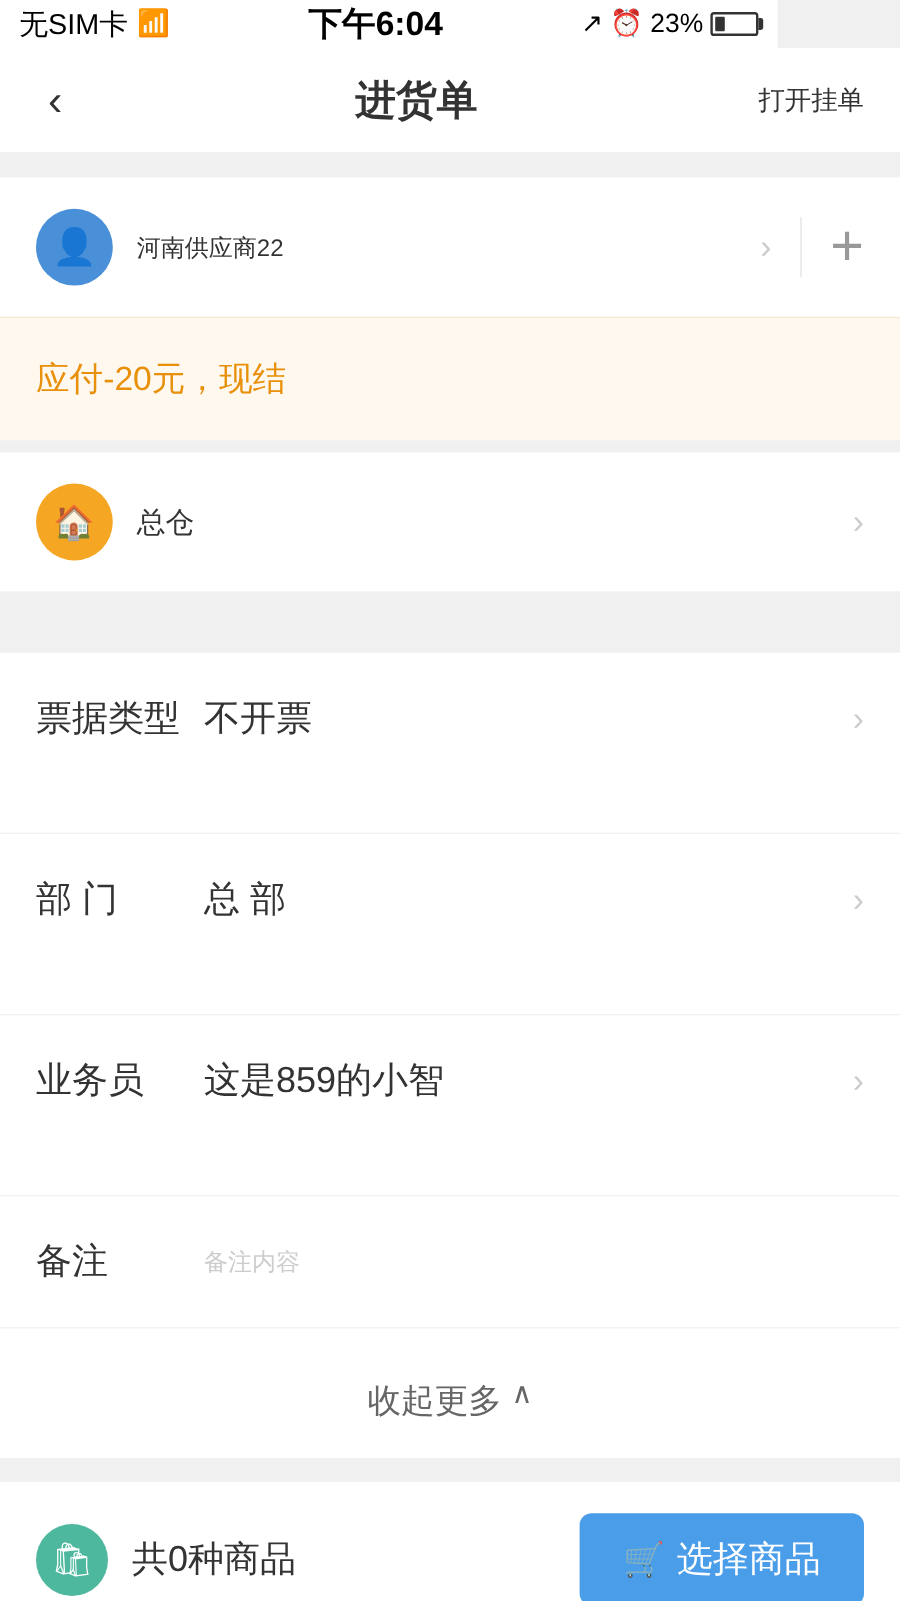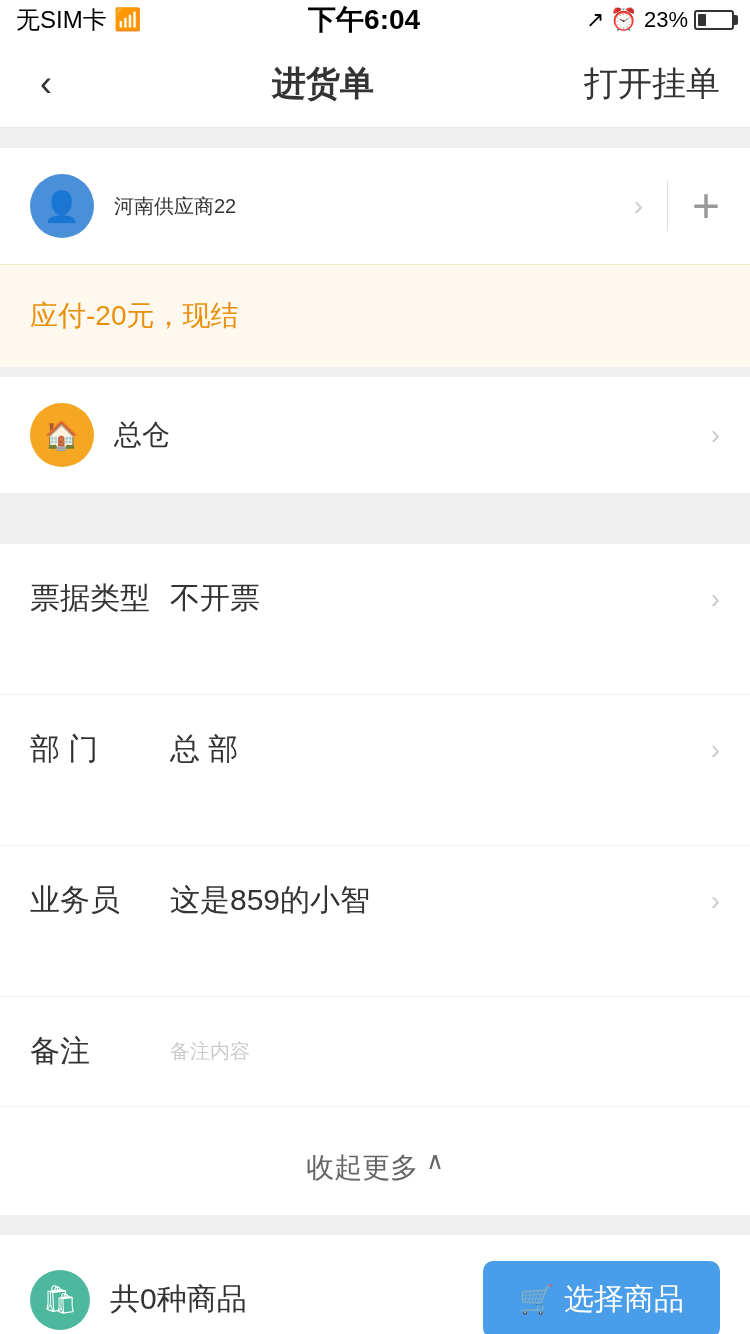--- a/index.html
+++ b/index.html
@@ -8,21 +8,21 @@
       width: 750px;
       min-height: 1334px;
       background: #f0f0f0;
       font-family: -apple-system, "PingFang SC", "Microsoft YaHei", sans-serif;
       font-size: 28px;
       color: #333;
     }
 
     
     .status-bar {
-      width: 750px;
+      width: 648px;
       height: 40px;
       background: #fff;
       display: flex;
       align-items: center;
       justify-content: space-between;
       padding: 0 16px;
       font-size: 24px;
       color: #000;
     }
     .status-left { display: flex; align-items: center; gap: 8px; }
@@ -73,21 +73,21 @@
       color: #333;
       cursor: pointer;
       padding: 10px;
     }
     .nav-title {
       font-size: 34px;
       font-weight: 600;
       color: #333;
     }
     .nav-action {
-      font-size: 34px;
+      font-size: 22px;
       color: #333;
       cursor: pointer;
     }
 
     
     .section-gap {
       height: 20px;
       background: #f0f0f0;
     }
     .thin-gap {
@@ -168,21 +168,21 @@
       border-radius: 50%;
       background: #f5a623;
       display: flex;
       align-items: center;
       justify-content: center;
       margin-right: 20px;
       flex-shrink: 0;
     }
     .warehouse-label {
       flex: 1;
-      font-size: 28px;
+      font-size: 24px;
       color: #333;
     }
 
     
     .form-row {
       display: flex;
       align-items: center;
       padding: 34px 30px;
       background: #fff;
       border-top: 1px solid #f0f0f0;

